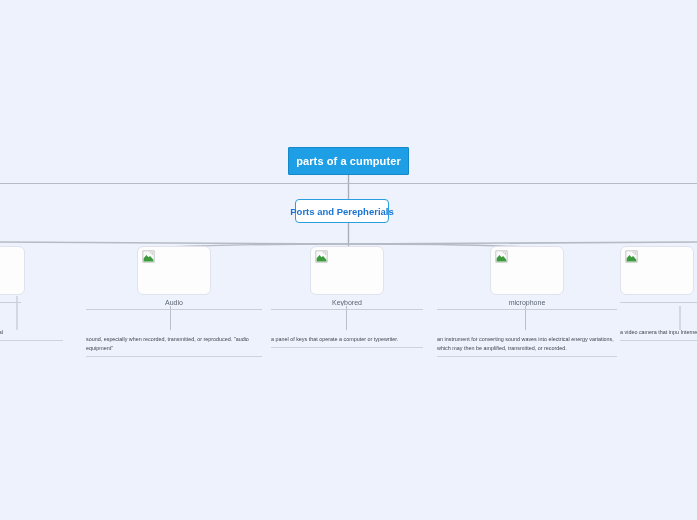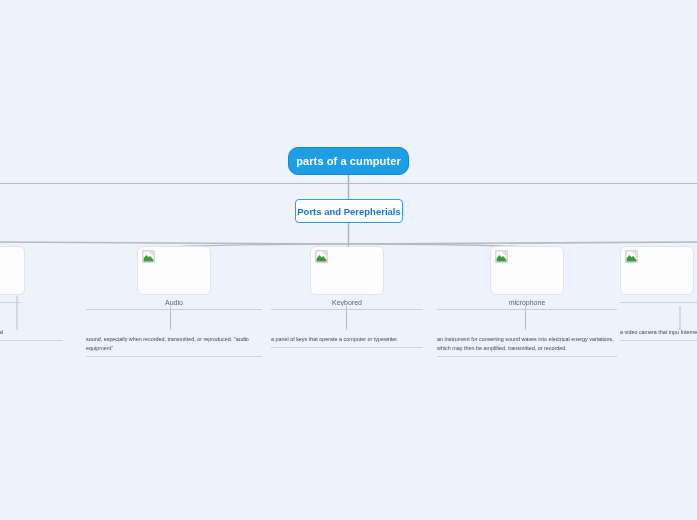--- a/index.html
+++ b/index.html
@@ -36,41 +36,41 @@
 
   
   .root-node {
     position: absolute;
     left: 288px;
     top: 147px;
     width: 121px;
     height: 28px;
     background: #1e9fe5;
     border: 1px solid #1489c9;
-    border-radius: 10px;
+    border-radius: 1px;
     box-sizing: border-box;
     display: flex;
     align-items: center;
     justify-content: center;
     z-index: 3;
   }
   .root-node span {
     color: #ffffff;
     font-size: 11px;
     font-weight: bold;
     letter-spacing: .1px;
     white-space: nowrap;
   }
 
   
   .sub-node {
     position: absolute;
     left: 295px;
     top: 199px;
-    width: 108px;
+    width: 94px;
     height: 24px;
     background: #ffffff;
     border: 1px solid #2a9fe0;
     border-radius: 4px;
     box-sizing: border-box;
     display: flex;
     align-items: center;
     justify-content: center;
     z-index: 3;
   }

